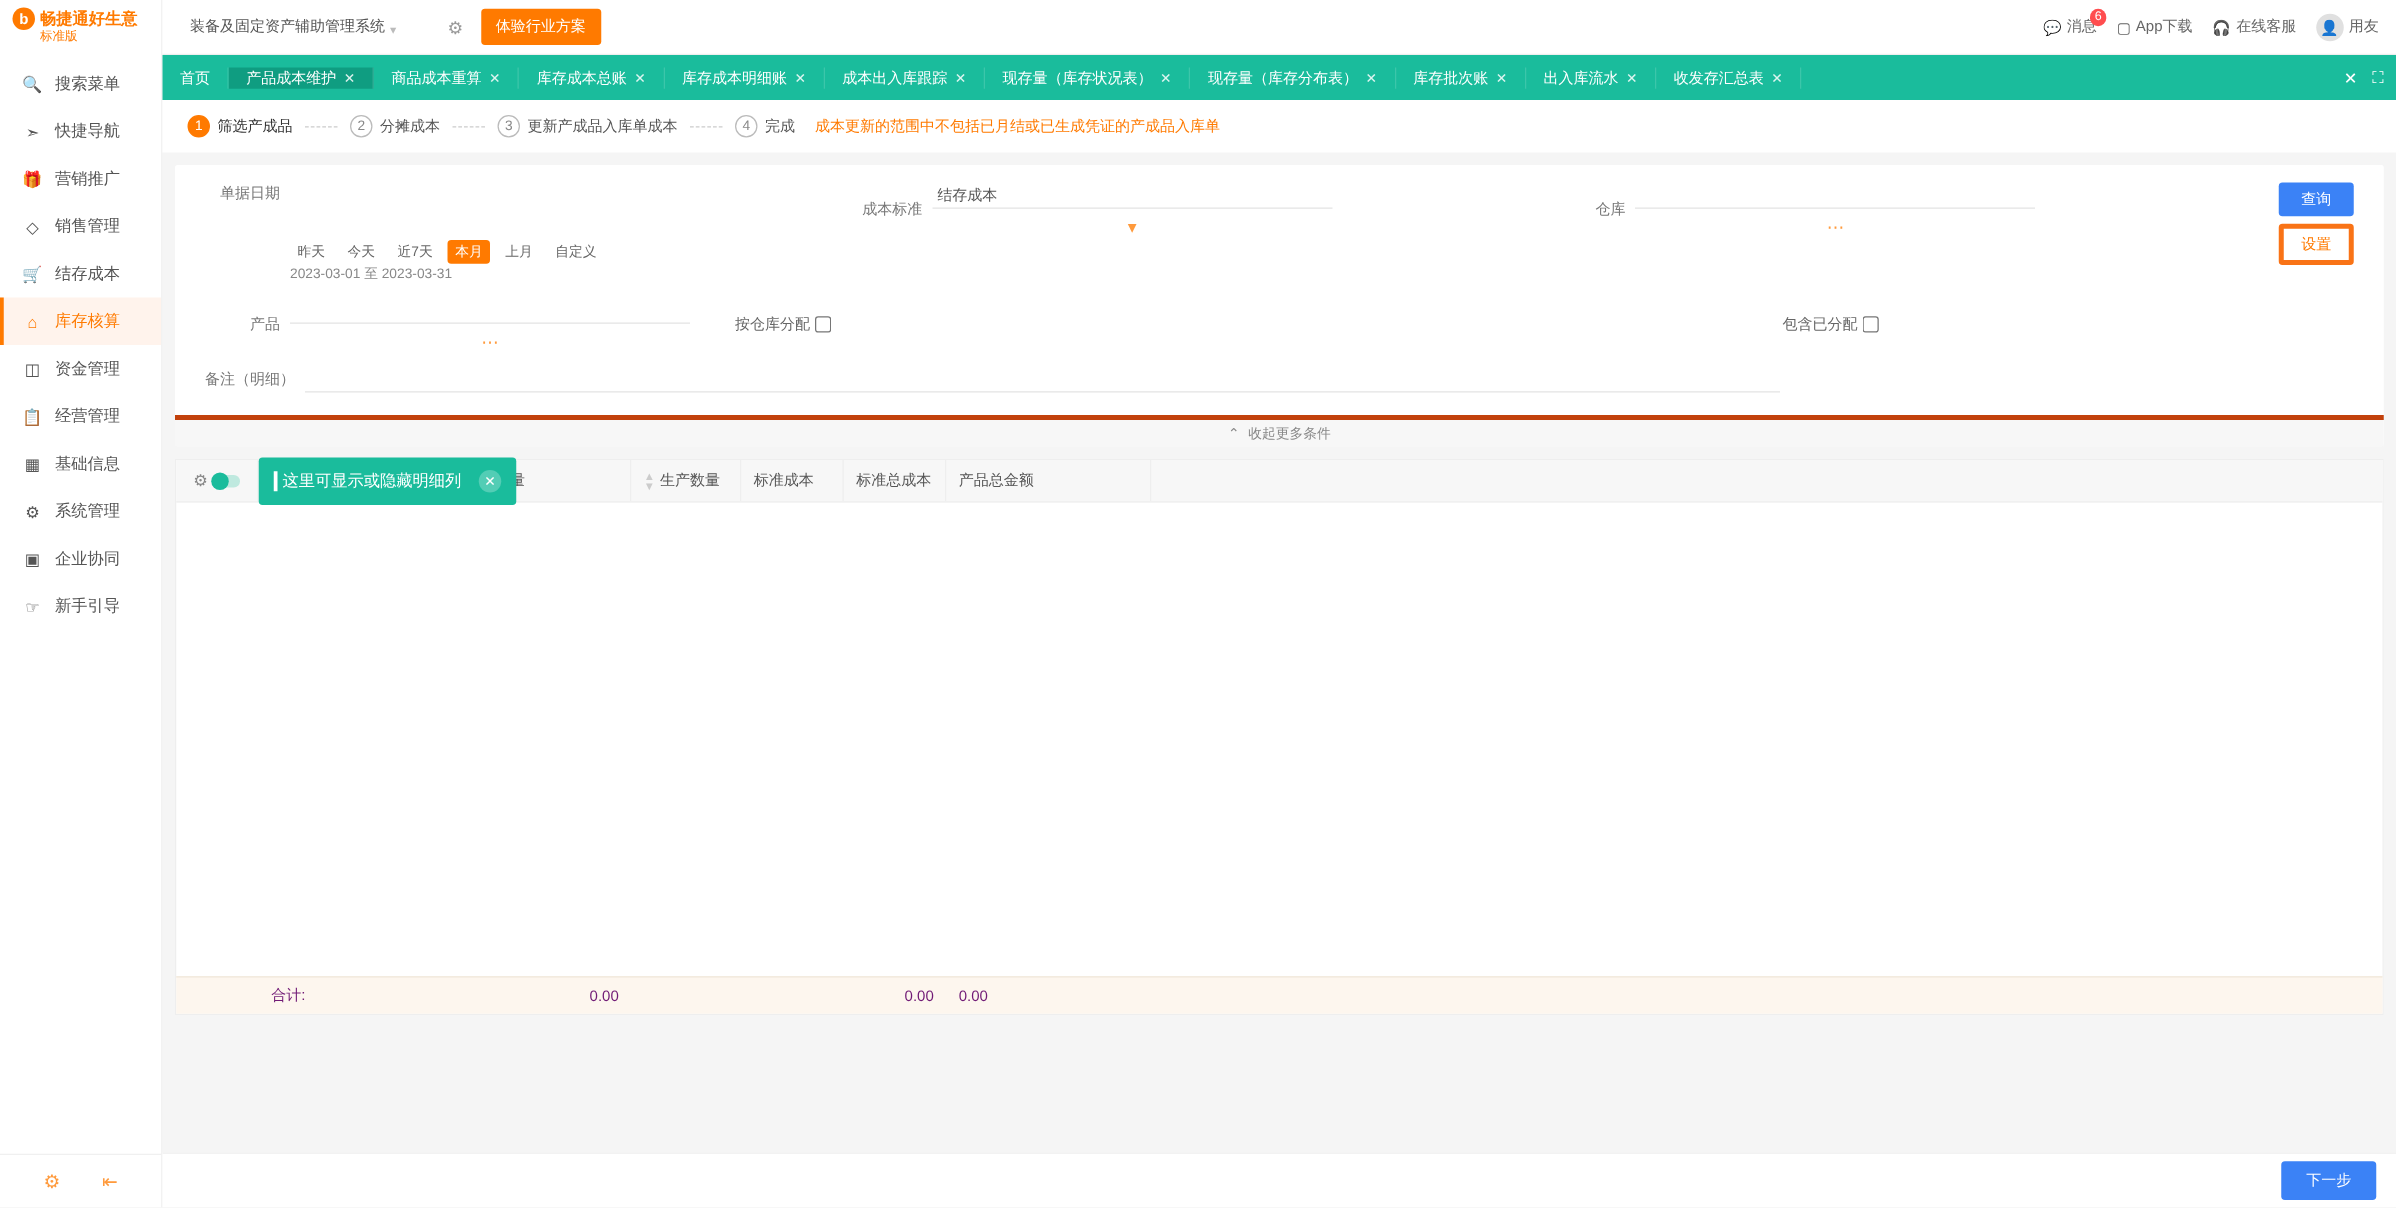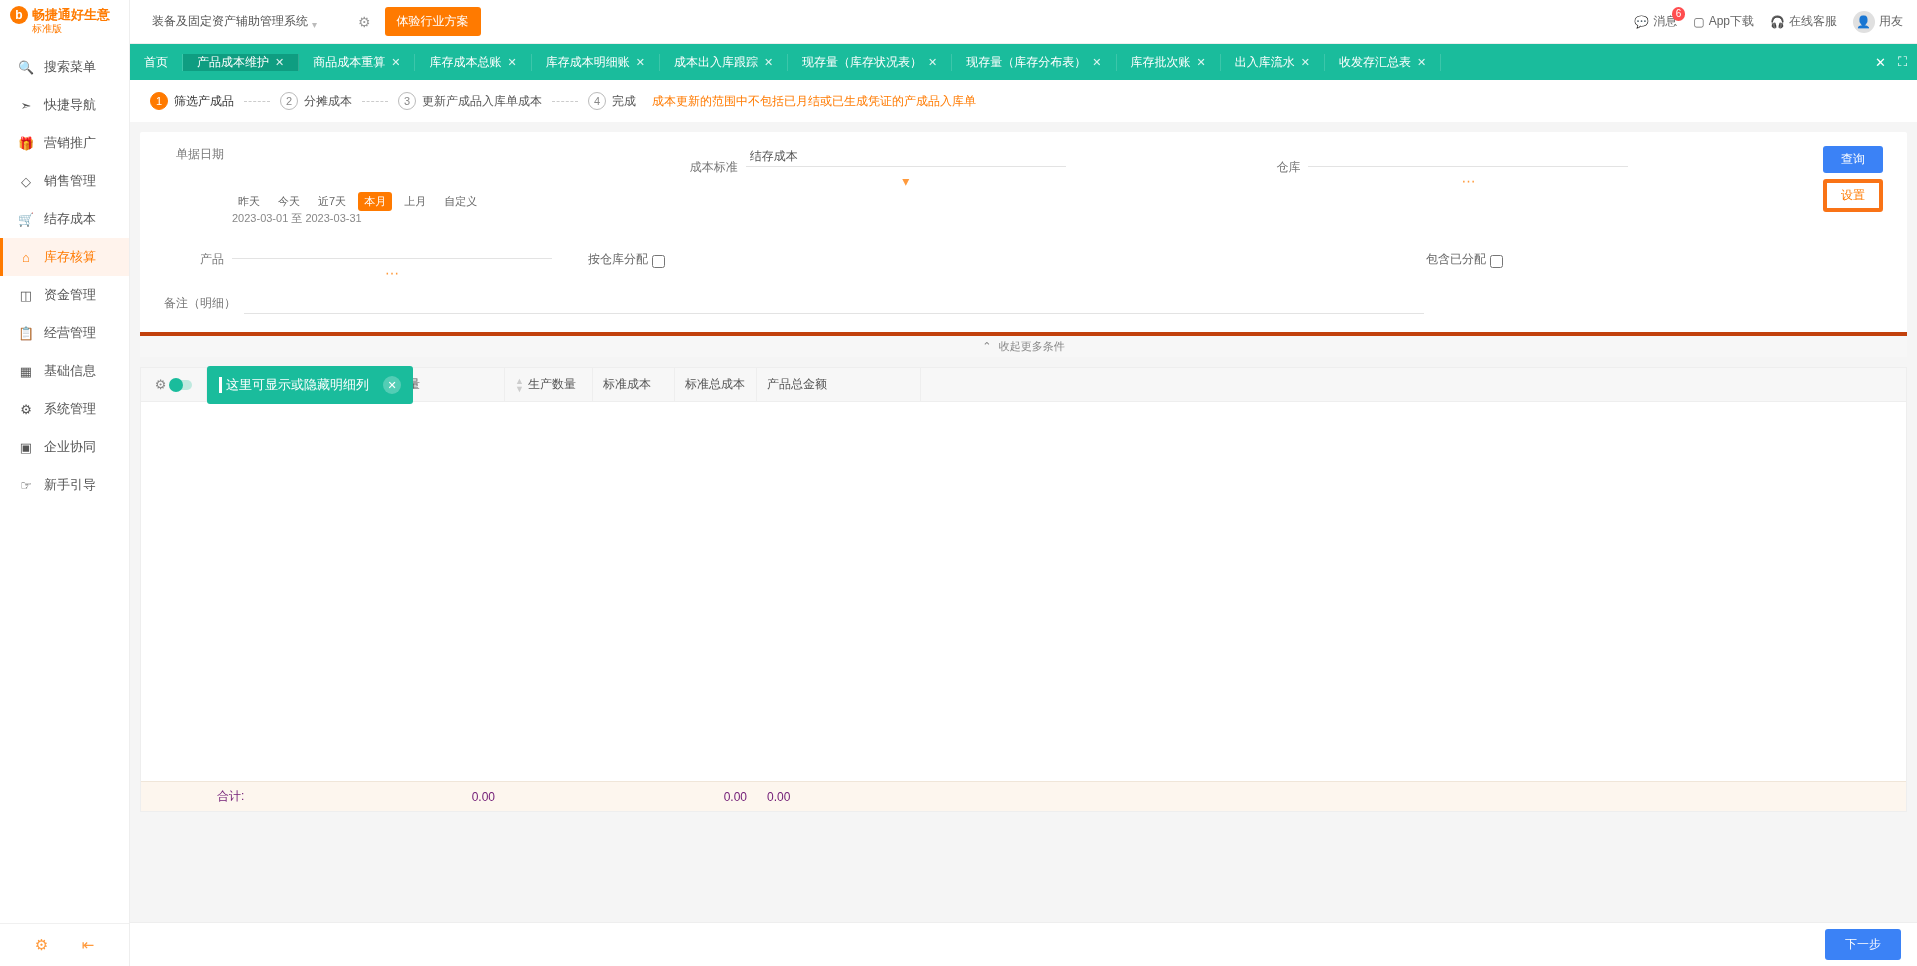--- a/index.html
+++ b/index.html
@@ -58,21 +58,21 @@
 .filter-row { display: flex; align-items: center; gap: 36px; margin-bottom: 12px; }
 .filter-cell { display: flex; align-items: center; gap: 8px; min-width: 0; }
 .filter-label { color: #777; font-size: 12px; width: 60px; text-align: right; }
 .date-presets { display: flex; align-items: center; gap: 6px; }
 .date-chip { font-size: 11px; color: #666; padding: 2px 6px; border-radius: 3px; cursor: pointer; margin-top: 46px; }
 .date-chip.active { background: #ff7a00; color: #fff; }
 .date-range { font-size: 11px; color: #888; }
 .fld { border: none; border-bottom: 1px solid #e3e3e3; background: transparent; font-size: 12px; padding: 3px 4px; min-width: 260px; outline: none; color: #555; }
 .fld-wrap { display: flex; align-items: center; gap: 6px; flex-direction: column; }
 .fld-icon { color: #ff9a3c; font-size: 14px; cursor: pointer; }
-.chk { display: inline-flex; align-items: flex-end; gap: 4px; font-size: 12px; color: #666; }
+.chk { display: inline-flex; align-items: center; gap: 4px; font-size: 12px; color: #666; }
 .chk input { width: 13px; height: 13px; }
 .filter-actions { display: flex; flex-direction: column; gap: 6px; }
 .btn-primary { background: #3b82f6; color: #fff; border: none; border-radius: 3px; padding: 5px 16px; font-size: 12px; cursor: pointer; }
 .btn-outline { background: #fff; color: #ff7a00; border: 4px solid #f97316; border-radius: 3px; padding: 4px 14px; font-size: 12px; cursor: pointer; }
 .filter-collapse { background: #f7f7f7; text-align: center; padding: 3px; font-size: 11px; color: #888; cursor: pointer; border-top: 4px solid #c2410c; }
 .filter-collapse span.icon { margin-right: 4px; }
 
 
 .table-wrap { background: #fff; margin: 10px 10px; border: 1px solid #eee; display: flex; flex-direction: column; height: 445px; position: relative; }
 .thead { display: flex; background: #f7f7f7; border-bottom: 1px solid #eee; height: 34px; align-items: stretch; }

